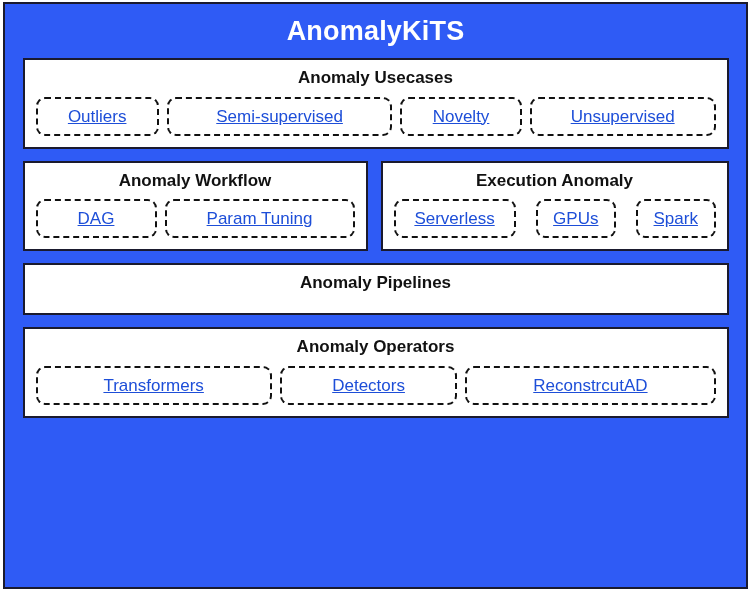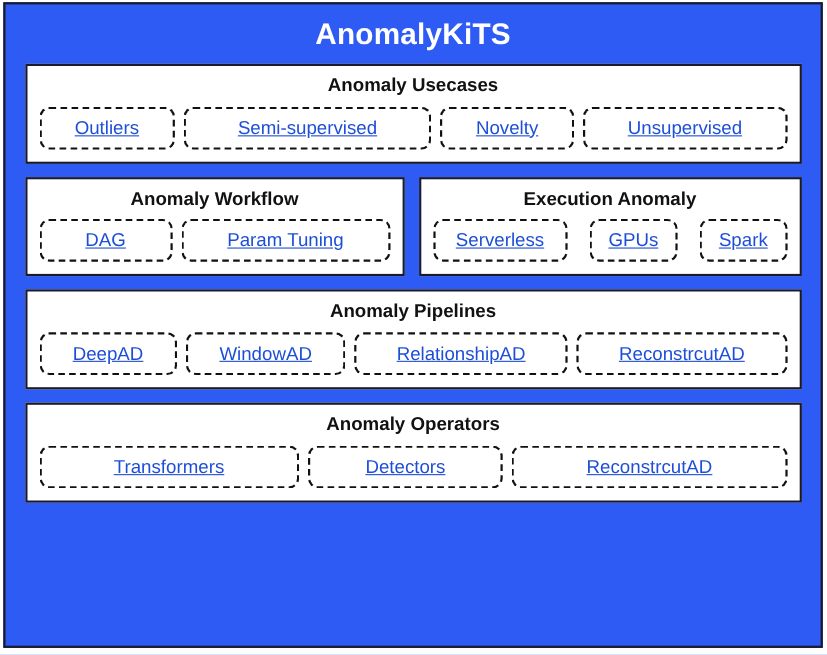--- a/index.html
+++ b/index.html
@@ -152,26 +152,20 @@
           <div class="chip w-sm">GPUs</div>
           <div class="chip w-sm">Spark</div>
         </div>
       </div>
 
     </div>
 
     <div class="row">
       <div class="panel full">
         <div class="panel-title">Anomaly Pipelines</div>
-        <div class="chips">
-          <div class="chip w-sm">DeepAD</div>
-          <div class="chip w-sm">WindowAD</div>
-          <div class="chip w-md">RelationshipAD</div>
-          <div class="chip w-md">ReconstrcutAD</div>
-        </div>
       </div>
     </div>
 
     <div class="row">
       <div class="panel full">
         <div class="panel-title">Anomaly Operators</div>
         <div class="chips">
           <div class="chip w-md">Transformers</div>
           <div class="chip w-sm">Detectors</div>
           <div class="chip w-md">ReconstrcutAD</div>

